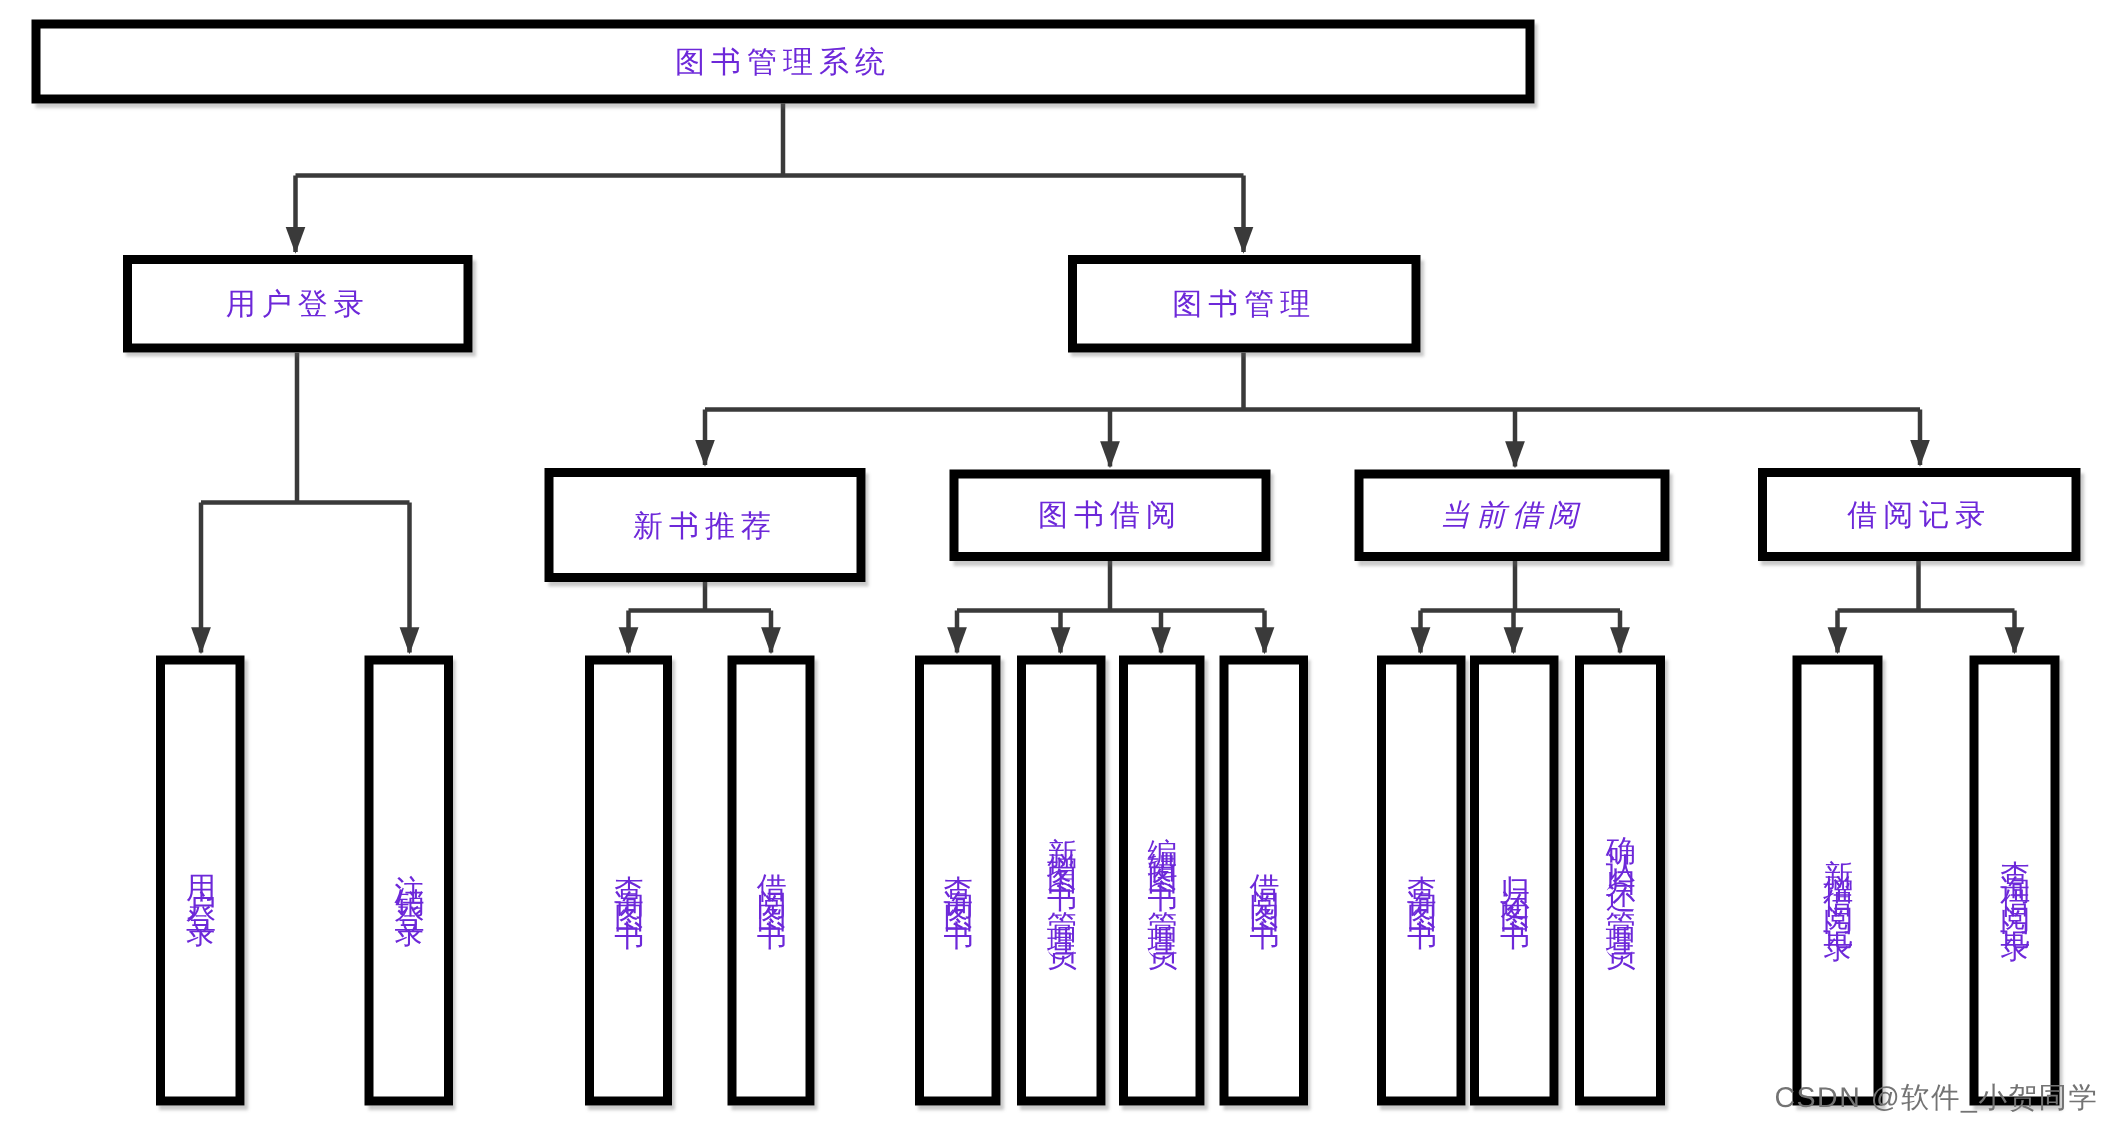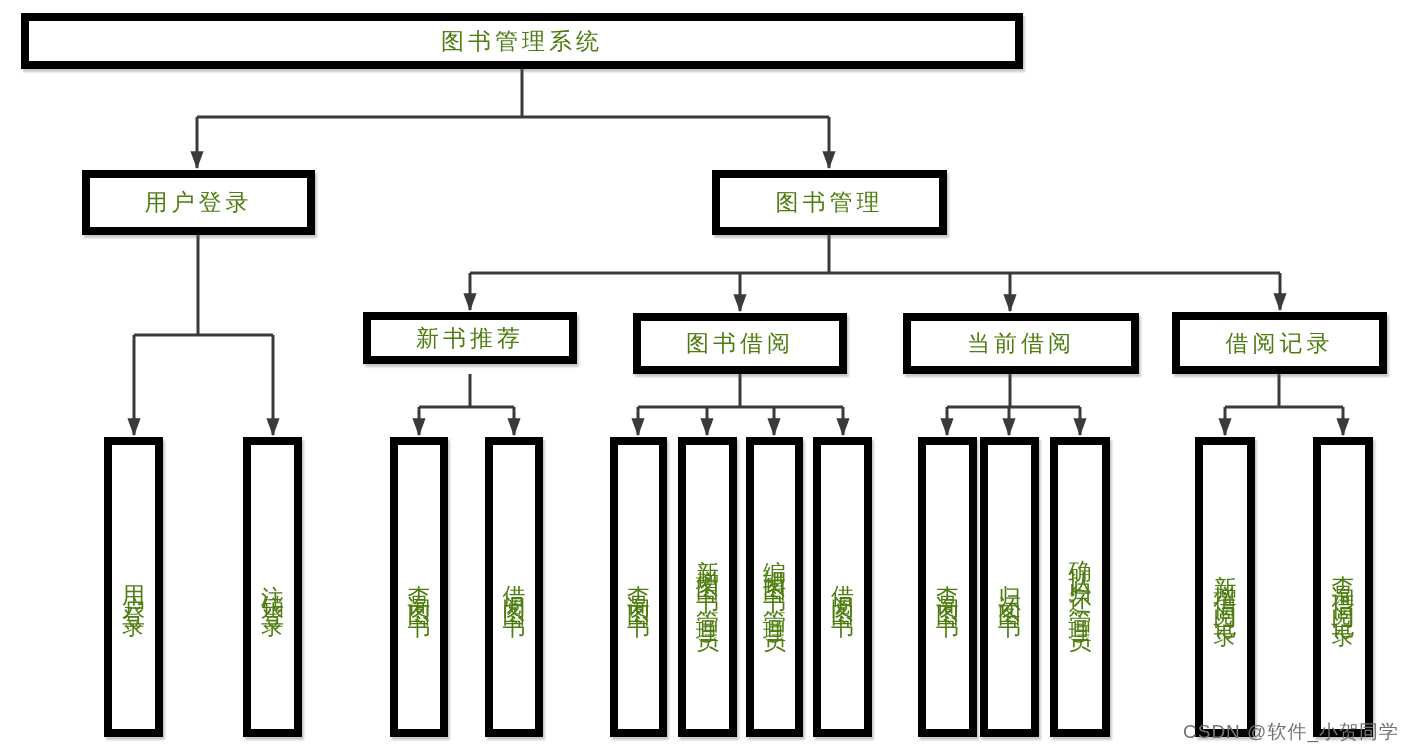--- a/index.html
+++ b/index.html
@@ -19,46 +19,46 @@
     position: absolute;
     left: 0; top: 0;
     width: 1405px;
     height: 747px;
     pointer-events: none;
   }
   .node {
     position: absolute;
     box-sizing: border-box;
     background: #ffffff;
-    border: 8px solid #000000;
+    border: 6px solid #000000;
     box-shadow: 2px 3px 2px rgba(100,100,100,0.35);
     display: flex;
     align-items: center;
     justify-content: center;
-    color: #4d7c0f;
-    font-size: 23px;
+    color: #6d28d9;
+    font-size: 20px;
     letter-spacing: 4px;
     z-index: 2;
     white-space: nowrap;
   }
   .node.vert span {
     writing-mode: vertical-rl;
     text-orientation: mixed;
     letter-spacing: 10px;
     line-height: 1;
   }
   
   #n-root            { left: 21px;   top: 13px;  width: 1002px; height: 56px; }
   
   #n-user-login      { left: 82px;   top: 170px; width: 233px;  height: 65px; }
   #n-book-mgmt       { left: 712px;  top: 170px; width: 235px;  height: 65px; justify-content: center; }
   
-  #n-new-book-rec    { left: 363px;  top: 312px; width: 214px;  height: 52px; }
+  #n-new-book-rec    { left: 363px;  top: 312px; width: 214px;  height: 76px; }
   #n-book-borrow     { left: 633px;  top: 313px; width: 214px;  height: 61px; }
-  #n-current-borrow  { left: 903px;  top: 313px; width: 236px;  height: 61px; }
+  #n-current-borrow  { left: 903px;  top: 313px; width: 210px;  height: 61px; font-style: italic; }
   #n-borrow-records  { left: 1172px; top: 312px; width: 215px;  height: 62px; }
   
   .leaf { top: 437px; height: 300px; }
   #l-user-login      { left: 104px;  width: 59px; }
   #l-logout          { left: 243px;  width: 59px; }
   #l-rec-query       { left: 390px;  width: 58px; }
   #l-rec-borrow      { left: 485px;  width: 58px; }
   #l-bor-query       { left: 610px;  width: 57px; }
   #l-bor-add         { left: 678px;  width: 59px; }
   #l-bor-edit        { left: 746px;  width: 57px; }

